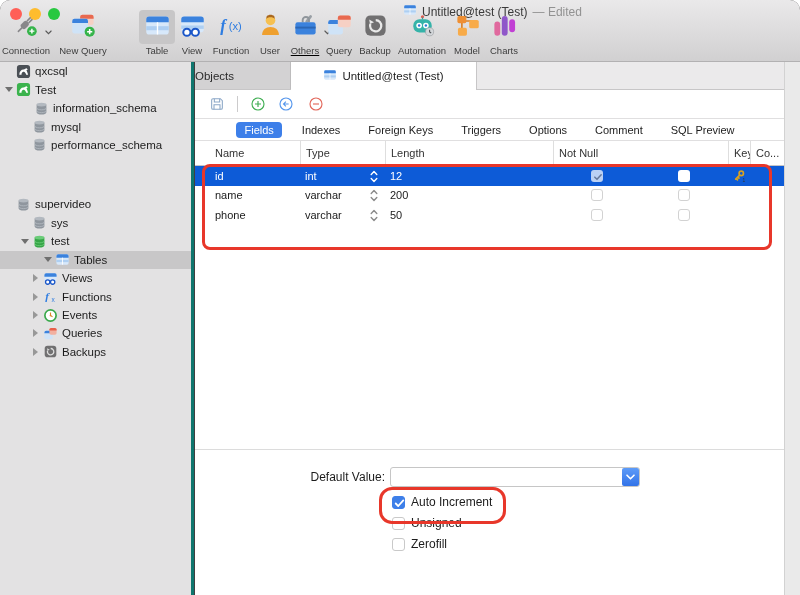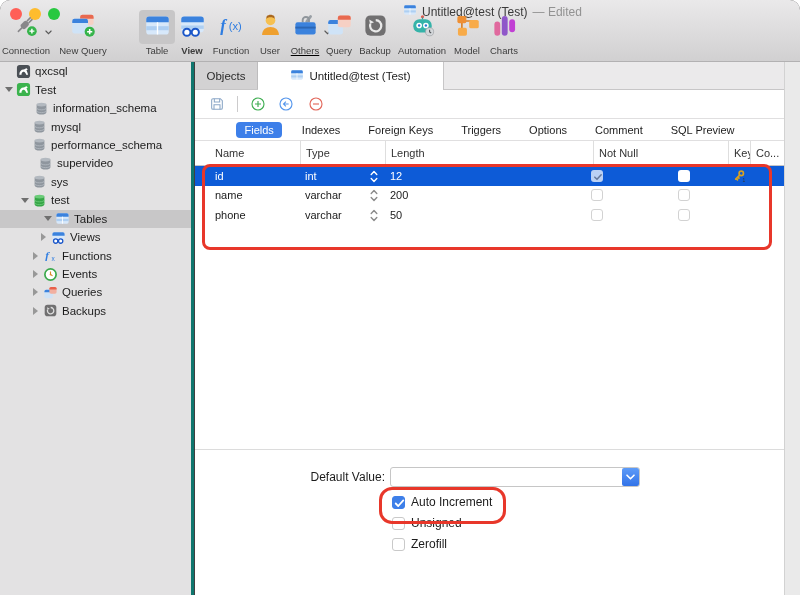--- a/index.html
+++ b/index.html
@@ -29,22 +29,22 @@
   .treerow.selected{background:#c8c7c8;}
   .tri{width:11px;display:inline-flex;justify-content:center;flex:none;}
   .tri-exp{width:0;height:0;border-left:4px solid transparent;border-right:4px solid transparent;border-top:5px solid #6f6f6f;}
   .tri-col{width:0;height:0;border-top:4px solid transparent;border-bottom:4px solid transparent;border-left:5px solid #989898;}
   .treeicon{width:15px;height:15px;flex:none;margin:0 4px 0 2px;}
   .treeicon svg{width:15px;height:15px;display:block;}
   
   .main{position:absolute;left:195px;top:62px;width:589px;height:533px;background:#fff;}
   .rightstrip{position:absolute;left:784px;top:62px;width:16px;height:533px;background:#eaeaea;border-left:1px solid #d2d2d2;box-sizing:border-box;}
   .tabstrip{position:absolute;left:0;top:0;width:589px;height:27px;background:#ebeaeb;border-bottom:1px solid #c7c6c7;display:flex;}
-  .tab-objects{width:63px;height:27px;background:#d3d2d3;border-right:1px solid #bdbcbd;box-sizing:border-box;
-               display:flex;align-items:center;justify-content:center;font-size:11.5px;color:#2b2b2b;}
+  .tab-objects{width:96px;height:27px;background:#d3d2d3;border-right:1px solid #bdbcbd;box-sizing:border-box;
+               display:flex;align-items:center;justify-content:flex-start;font-size:11.5px;color:#2b2b2b;}
   .tab-active{width:186px;height:28px;background:#fff;border-right:1px solid #c7c6c7;box-sizing:border-box;z-index:2;
               display:flex;align-items:center;justify-content:center;gap:5px;font-size:11.5px;color:#1d1d1d;}
   .tab-active svg{width:14px;height:14px;}
   .actionbar{position:absolute;left:0;top:27px;width:589px;height:30px;border-bottom:1px solid #e0dfe0;box-sizing:border-box;}
   .ab-btn{position:absolute;top:7px;width:16px;height:16px;}
   .ab-btn svg{width:16px;height:16px;display:block;}
   .ab-sep{position:absolute;left:42px;top:7px;width:1px;height:16px;background:#cccbcc;}
   .viewtabs{position:absolute;left:0;top:57px;width:589px;height:22px;border-bottom:1px solid #e0dfe0;box-sizing:border-box;
             display:flex;align-items:center;justify-content:center;gap:12px;font-size:11px;}
   .vtab{padding:2px 8px;border-radius:4px;color:#1c1c1c;}
@@ -135,21 +135,21 @@
           <div class="tbiconwrap selected">
             <span><svg viewBox="0 0 24 24">
                 <rect x="2" y="4" width="20" height="16" rx="2.5" fill="#d7e8fa"></rect>
                 <path d="M2 6.5A2.5 2.5 0 0 1 4.5 4h15A2.5 2.5 0 0 1 22 6.5V9H2Z" fill="#3b82dd"></path>
                 <rect x="2" y="12.6" width="20" height="3.6" fill="#aecff2"></rect>
                 <line x1="12" y1="9" x2="12" y2="20" stroke="#fff" stroke-width="1.2"></line>
               </svg></span>
           </div>
           <div class="tblabel">Table</div>
         </div>
-        <div class="tbitem" style="left: 146px; font-weight: bold;">
+        <div class="tbitem" style="left: 146px;">
           <div class="tbiconwrap">
             <span><svg viewBox="0 0 24 24">
                 <rect x="2" y="4" width="20" height="14" rx="2.5" fill="#d7e8fa"></rect>
                 <path d="M2 6.5A2.5 2.5 0 0 1 4.5 4h15A2.5 2.5 0 0 1 22 6.5V9H2Z" fill="#3b82dd"></path>
                 <rect x="2" y="12" width="20" height="3" fill="#aecff2"></rect>
                 <circle cx="7" cy="18" r="3.2" fill="#fff" stroke="#1b57c9" stroke-width="1.8"></circle>
                 <circle cx="14.5" cy="18" r="3.2" fill="#fff" stroke="#1b57c9" stroke-width="1.8"></circle>
                 <path d="M10.2 18h1.1" stroke="#1b57c9" stroke-width="1.8"></path>
               </svg></span>
           </div>
@@ -301,21 +301,21 @@
         <span class="treeicon">
           <svg viewBox="0 0 16 16">
             <path d="M2.8 3.8v8.4c0 1.2 2.3 2.2 5.2 2.2s5.2-1 5.2-2.2V3.8z" fill="#8f969e"></path>
             <ellipse cx="8" cy="3.8" rx="5.2" ry="2" fill="#b3b9c0"></ellipse>
             <path d="M2.8 7.3c0 1.2 2.3 2.1 5.2 2.1s5.2-.9 5.2-2.1" fill="none" stroke="#b3b9c0" stroke-width="0.9"></path>
             <path d="M2.8 10.3c0 1.2 2.3 2.1 5.2 2.1s5.2-.9 5.2-2.1" fill="none" stroke="#b3b9c0" stroke-width="0.9"></path>
           </svg>
         </span>
         <span>performance_schema</span>
       </div>
-      <div class="treerow" style="padding-left: 25px;">
+      <div class="treerow" style="padding-left: 3px; margin-top: 41px;">
         <span class="tri"></span>
         <span class="treeicon">
           <svg viewBox="0 0 16 16">
             <path d="M2.8 3.8v8.4c0 1.2 2.3 2.2 5.2 2.2s5.2-1 5.2-2.2V3.8z" fill="#8f969e"></path>
             <ellipse cx="8" cy="3.8" rx="5.2" ry="2" fill="#b3b9c0"></ellipse>
             <path d="M2.8 7.3c0 1.2 2.3 2.1 5.2 2.1s5.2-.9 5.2-2.1" fill="none" stroke="#b3b9c0" stroke-width="0.9"></path>
             <path d="M2.8 10.3c0 1.2 2.3 2.1 5.2 2.1s5.2-.9 5.2-2.1" fill="none" stroke="#b3b9c0" stroke-width="0.9"></path>
           </svg>
         </span>
         <span>supervideo</span>
@@ -353,21 +353,21 @@
         <span class="treeicon">
           <svg viewBox="0 0 16 16">
             <rect x="1.5" y="2.5" width="13" height="11" rx="1.8" fill="#d7e8fa"></rect>
             <path d="M1.5 4.3a1.8 1.8 0 0 1 1.8-1.8h9.4a1.8 1.8 0 0 1 1.8 1.8V6h-13Z" fill="#3b82dd"></path>
             <rect x="1.5" y="8.4" width="13" height="2.4" fill="#aecff2"></rect>
             <line x1="8" y1="6" x2="8" y2="13.5" stroke="#fff" stroke-width="0.9"></line>
           </svg>
         </span>
         <span>Tables</span>
       </div>
-      <div class="treerow" style="padding-left: 30px; margin-left: 8px;">
+      <div class="treerow" style="padding-left: 30px;">
         <span class="tri">
           <span class="tri-col"></span>
         </span>
         <span class="treeicon">
           <svg viewBox="0 0 16 16">
             <rect x="1.5" y="2.5" width="13" height="9" rx="1.8" fill="#d7e8fa"></rect>
             <path d="M1.5 4.3a1.8 1.8 0 0 1 1.8-1.8h9.4a1.8 1.8 0 0 1 1.8 1.8V6h-13Z" fill="#3b82dd"></path>
             <circle cx="5" cy="11.8" r="2.3" fill="#fff" stroke="#1b57c9" stroke-width="1.4"></circle>
             <circle cx="10.3" cy="11.8" r="2.3" fill="#fff" stroke="#1b57c9" stroke-width="1.4"></circle>
             <path d="M7.3 11.8h.8" stroke="#1b57c9" stroke-width="1.4"></path>
@@ -473,21 +473,21 @@
         <span class="vtab">Triggers</span>
         <span class="vtab">Options</span>
         <span class="vtab">Comment</span>
         <span class="vtab">SQL Preview</span>
       </div>
 
     <div class="gridhead" id="gridhead">
         <div class="ghcell first" style="left: 0px; width: 105px;">Name</div>
         <div class="ghcell" style="left: 105px; width: 85px;">Type</div>
         <div class="ghcell" style="left: 190px; width: 83px;">Length</div>
-        <div class="ghcell" style="left: 358px; width: 87px; margin-left: 40px;">Not Null</div>
+        <div class="ghcell" style="left: 358px; width: 87px;">Not Null</div>
         <div class="ghcell" style="left: 533px; width: 22px;">Key</div>
         <div class="ghcell" style="left: 555px; width: 34px;">Co...</div>
       </div>
     <div class="gridbody" id="gridbody">
         <div class="grow selected">
           <div class="gcell first" style="left:0;width:105px">id</div>
           <div class="gcell" style="left:105px;width:85px">int<span class="stepper"><svg width="8" height="13" viewBox="0 0 8 13">
                 <g fill="none" stroke="currentColor" stroke-width="1.4" stroke-linecap="round" stroke-linejoin="round">
                   <path d="M1.2 4.4 4 1.6 6.8 4.4"></path>
                   <path d="M1.2 8.6 4 11.4 6.8 8.6"></path>

